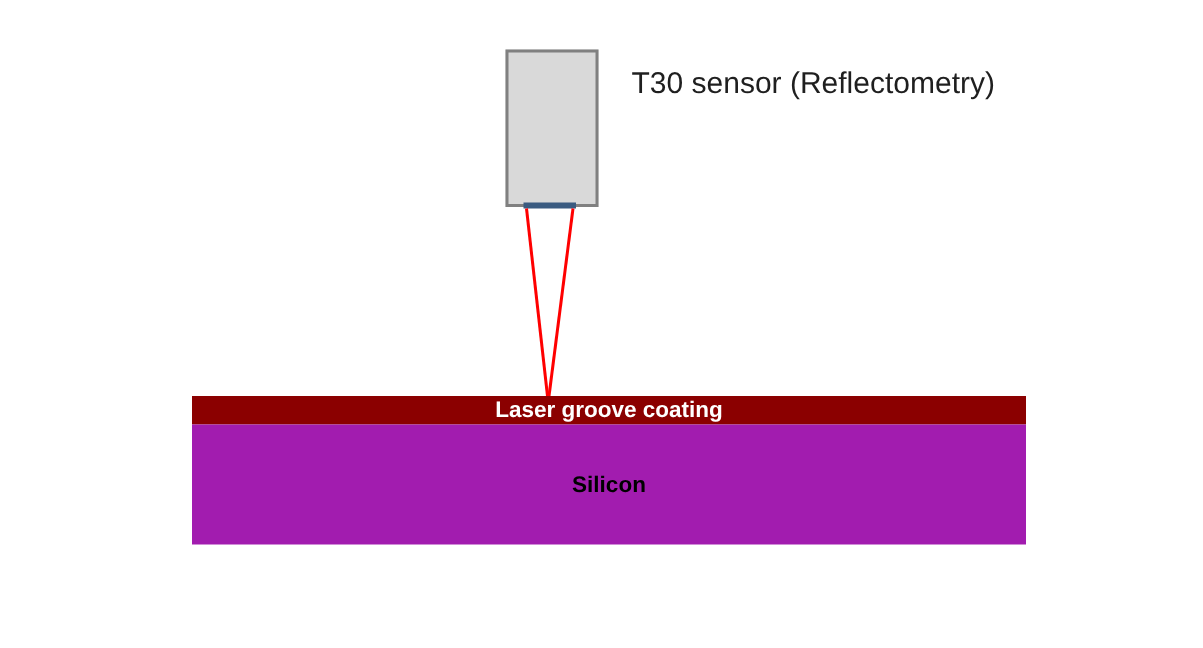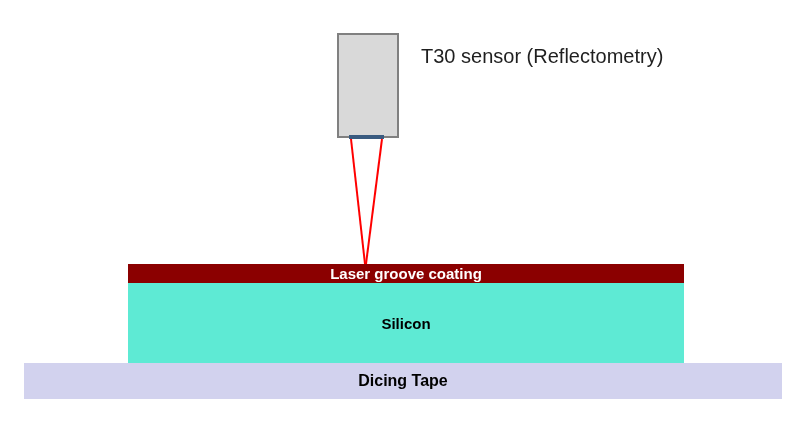--- a/index.html
+++ b/index.html
@@ -98,21 +98,18 @@
   </svg>
 
   <div class="abs" id="sensor-caption">
     <div>T30 sensor (Reflectometry)</div>
   </div>
 
   <div class="abs layer" id="layer-coating" style="background-color: rgb(139, 0, 0); color: rgb(255, 255, 255);">
     <span>Laser groove coating</span>
   </div>
 
-  <div class="abs layer" id="layer-silicon" style="background-color: #5eead4; color: rgb(0, 0, 0);">
+  <div class="abs layer" id="layer-silicon" style="background-color: #a21caf; color: rgb(0, 0, 0);">
     <span>Silicon</span>
   </div>
 
-  <div class="abs layer" id="layer-tape" style="background-color: rgb(210, 210, 238); color: rgb(0, 0, 0);">
-    <span>Dicing Tape</span>
-  </div>
 
 </div>
 
 </body></html>

